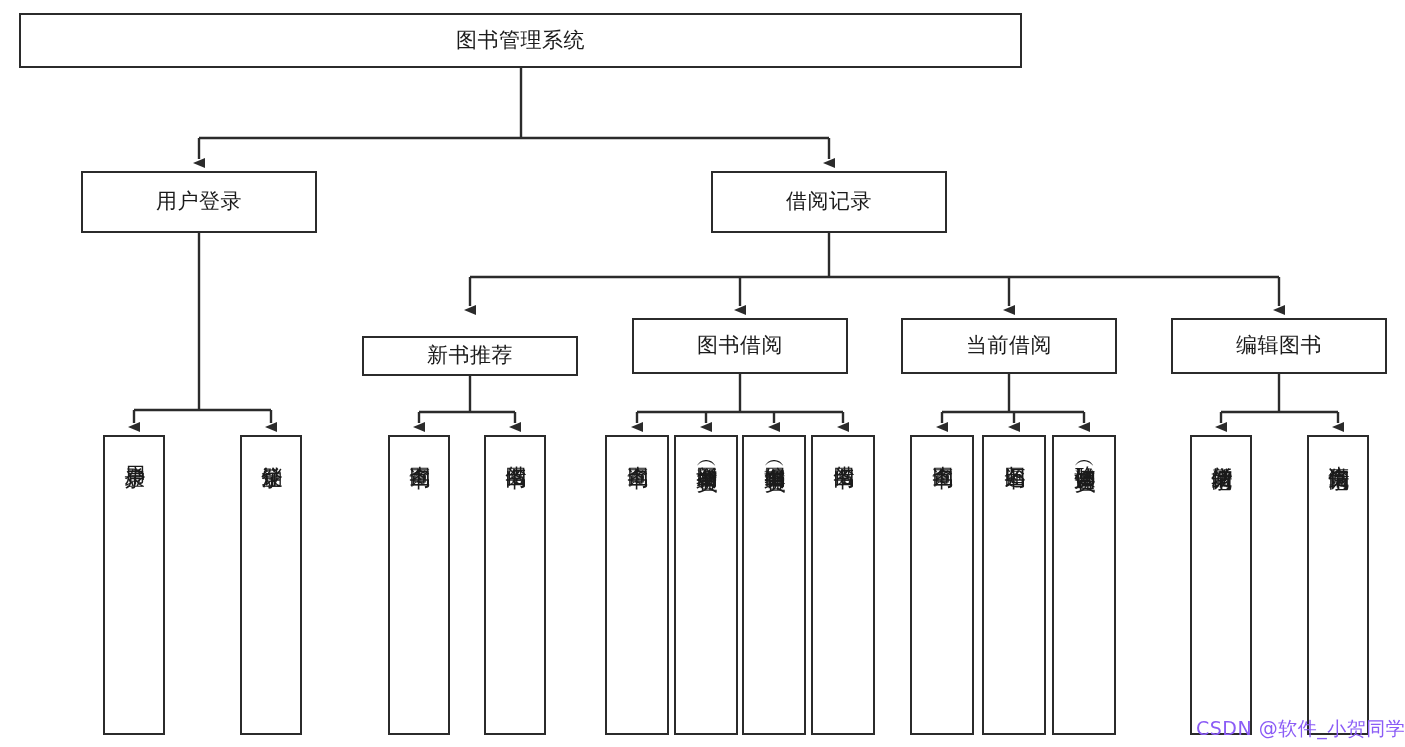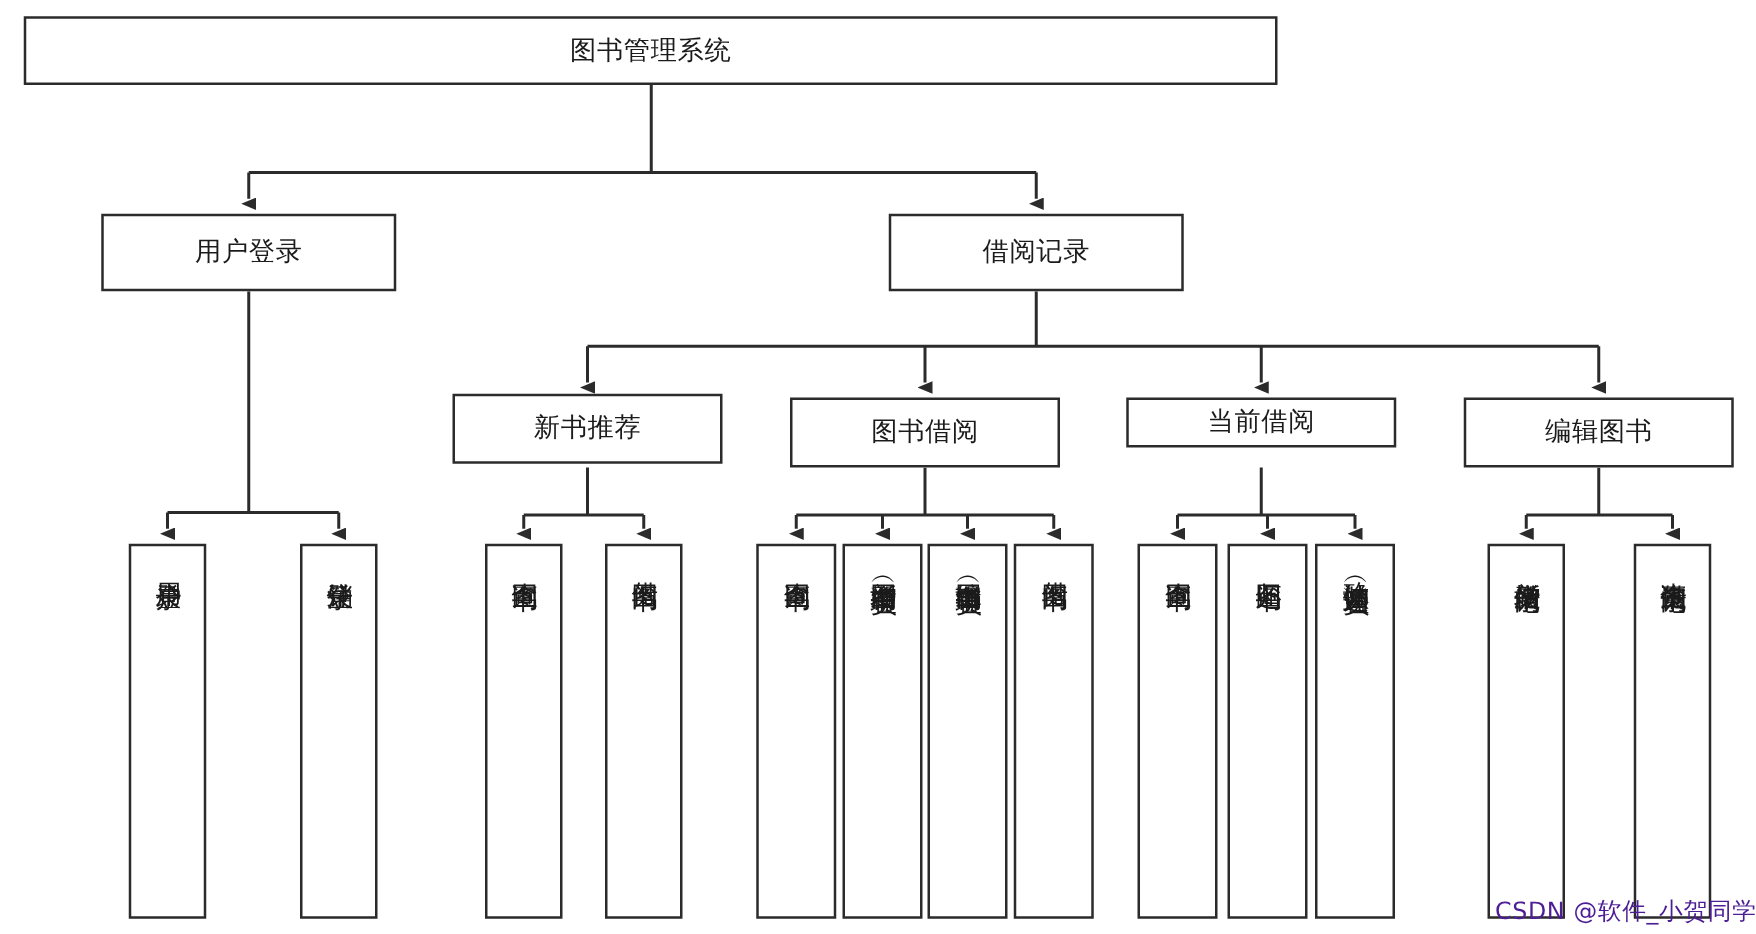--- a/index.html
+++ b/index.html
@@ -55,21 +55,21 @@
   }
   .node.vert .node-label {
     writing-mode: vertical-rl;
     text-orientation: upright;
     font-size: 21px;
     line-height: 1.04;
     letter-spacing: 1px;
   }
   .watermark {
     position: absolute;
-    color: #4c1d95;
+    color: #8b5cf6;
     font-size: 19px;
     white-space: nowrap;
     z-index: 3;
     letter-spacing: 0.5px;
   }
 </style>
 </head>
 <body>
 
 <div id="diagram-canvas">
@@ -121,27 +121,27 @@
     <span class="node-label">图书管理系统</span>
   </div>
 
   <div id="node-host">
       <div class="node horiz" id="node-user-login" style="left: 81px; top: 171px; width: 236px; height: 62px;">
         <span class="node-label">用户登录</span>
       </div>
       <div class="node horiz" id="node-book-manage" style="left: 711px; top: 171px; width: 236px; height: 62px;">
         <span class="node-label">借阅记录</span>
       </div>
-      <div class="node horiz" id="node-new-book-recommend" style="left: 362px; top: 315px; width: 216px; height: 56px;">
+      <div class="node horiz" id="node-new-book-recommend" style="left: 362px; top: 336px; width: 216px; height: 40px;">
         <span class="node-label">新书推荐</span>
       </div>
       <div class="node horiz" id="node-book-borrow" style="left: 632px; top: 318px; width: 216px; height: 56px;">
         <span class="node-label">图书借阅</span>
       </div>
-      <div class="node horiz" id="node-current-borrow" style="left: 901px; top: 318px; width: 216px; height: 40px;">
+      <div class="node horiz" id="node-current-borrow" style="left: 901px; top: 318px; width: 216px; height: 56px;">
         <span class="node-label">当前借阅</span>
       </div>
       <div class="node horiz" id="node-borrow-record" style="left: 1171px; top: 318px; width: 216px; height: 56px;">
         <span class="node-label">编辑图书</span>
       </div>
       <div class="node vert" id="node-leaf-user-login" style="left: 103px; top: 435px; width: 62px; height: 300px;">
         <span class="node-label">用户登录</span>
       </div>
       <div class="node vert" id="node-leaf-logout" style="left: 240px; top: 435px; width: 62px; height: 300px;">
         <span class="node-label">注销登录</span>

